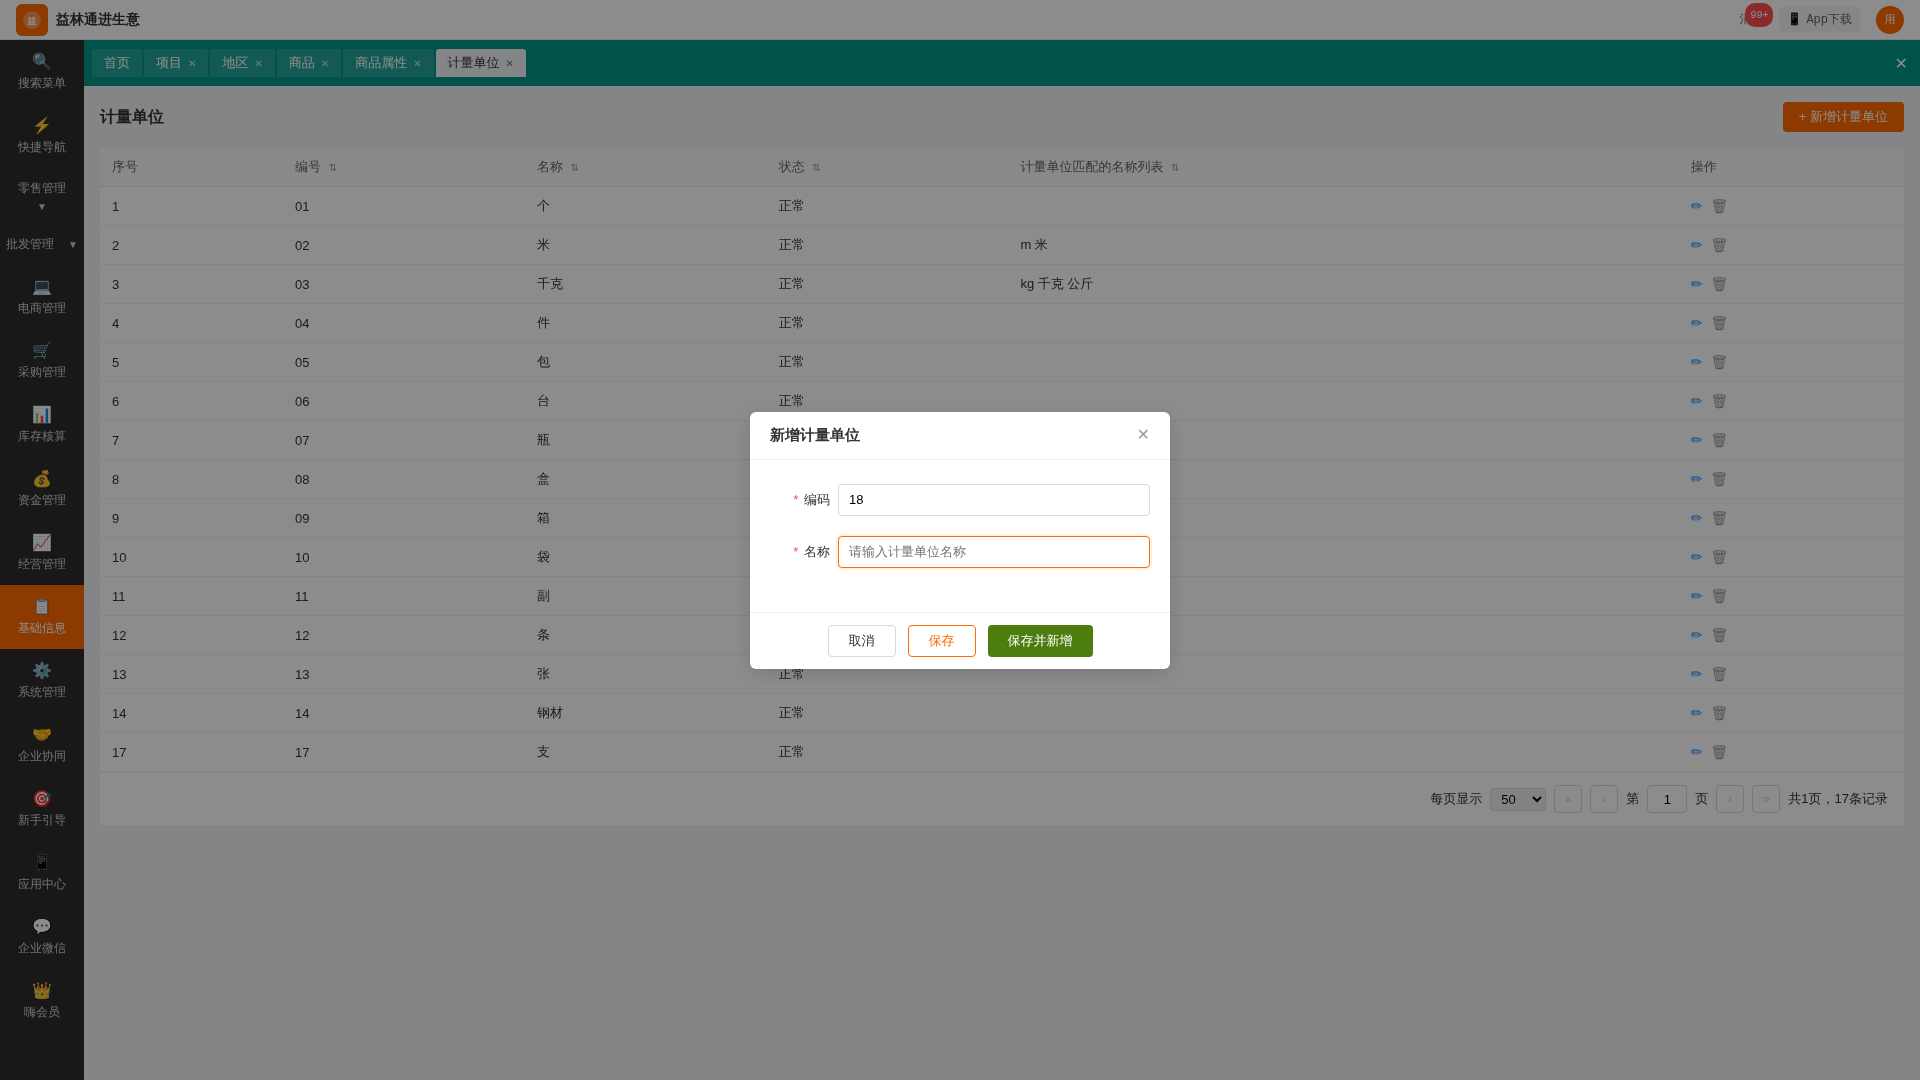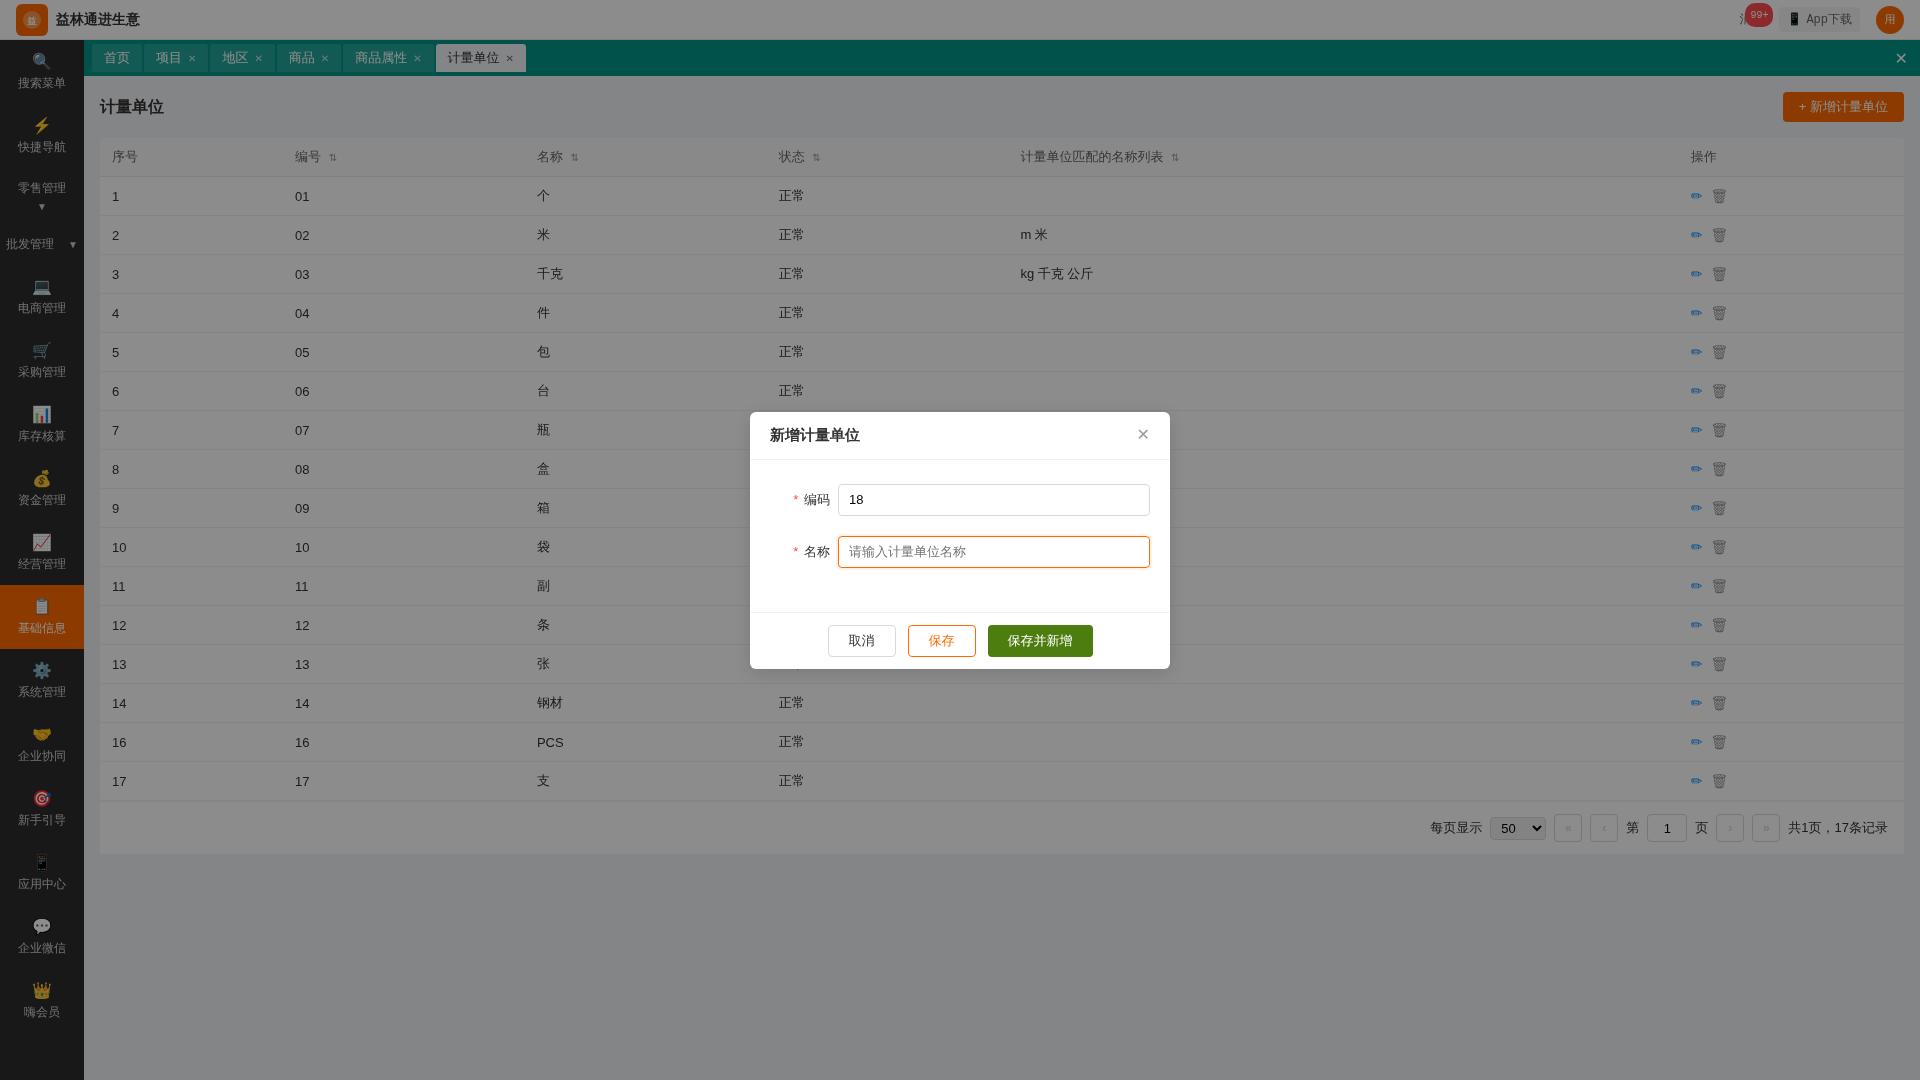--- a/index.html
+++ b/index.html
@@ -123,21 +123,21 @@
     
     .content-area {
       flex: 1;
       display: flex;
       flex-direction: column;
       overflow: hidden;
     }
 
     
     .tab-bar {
-      height: 36px;
+      height: 46px;
       background: #009688;
       display: flex;
       align-items: center;
       padding: 1px 8px;
       gap: 2px;
       flex-shrink: 0;
     }
     .tab {
       height: 28px;
       padding: 0 12px;
@@ -682,33 +682,20 @@
       <td class="status-normal">正常</td>
       <td></td>
       <td>
         <div class="action-btns">
           <span class="action-btn">✏</span>
           <span class="action-btn delete">🗑</span>
         </div>
       </td>
     </tr>
             <tr>
-      <td>16</td>
-      <td>16</td>
-      <td>PCS</td>
-      <td class="status-normal">正常</td>
-      <td></td>
-      <td>
-        <div class="action-btns">
-          <span class="action-btn">✏</span>
-          <span class="action-btn delete">🗑</span>
-        </div>
-      </td>
-    </tr>
-            <tr>
       <td>17</td>
       <td>17</td>
       <td>支</td>
       <td class="status-normal">正常</td>
       <td></td>
       <td>
         <div class="action-btns">
           <span class="action-btn">✏</span>
           <span class="action-btn delete">🗑</span>
         </div>

